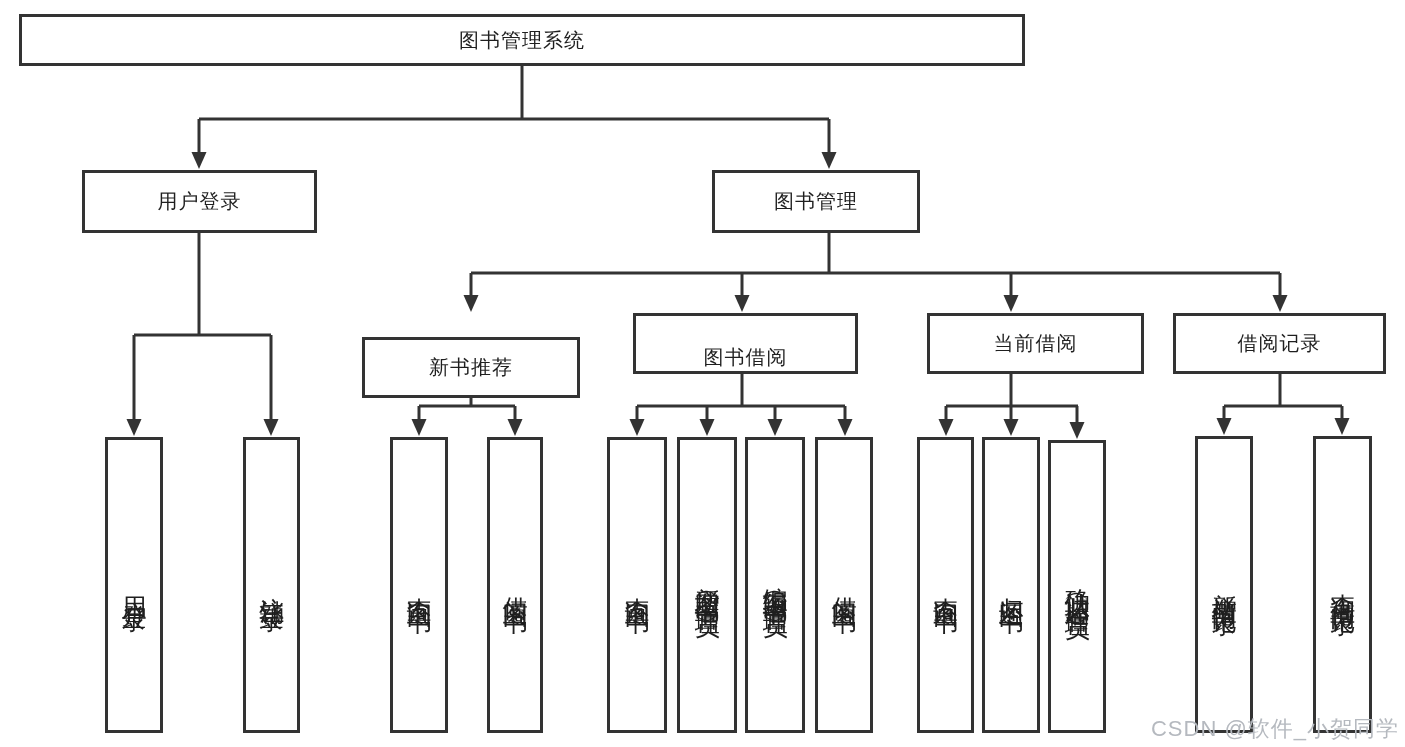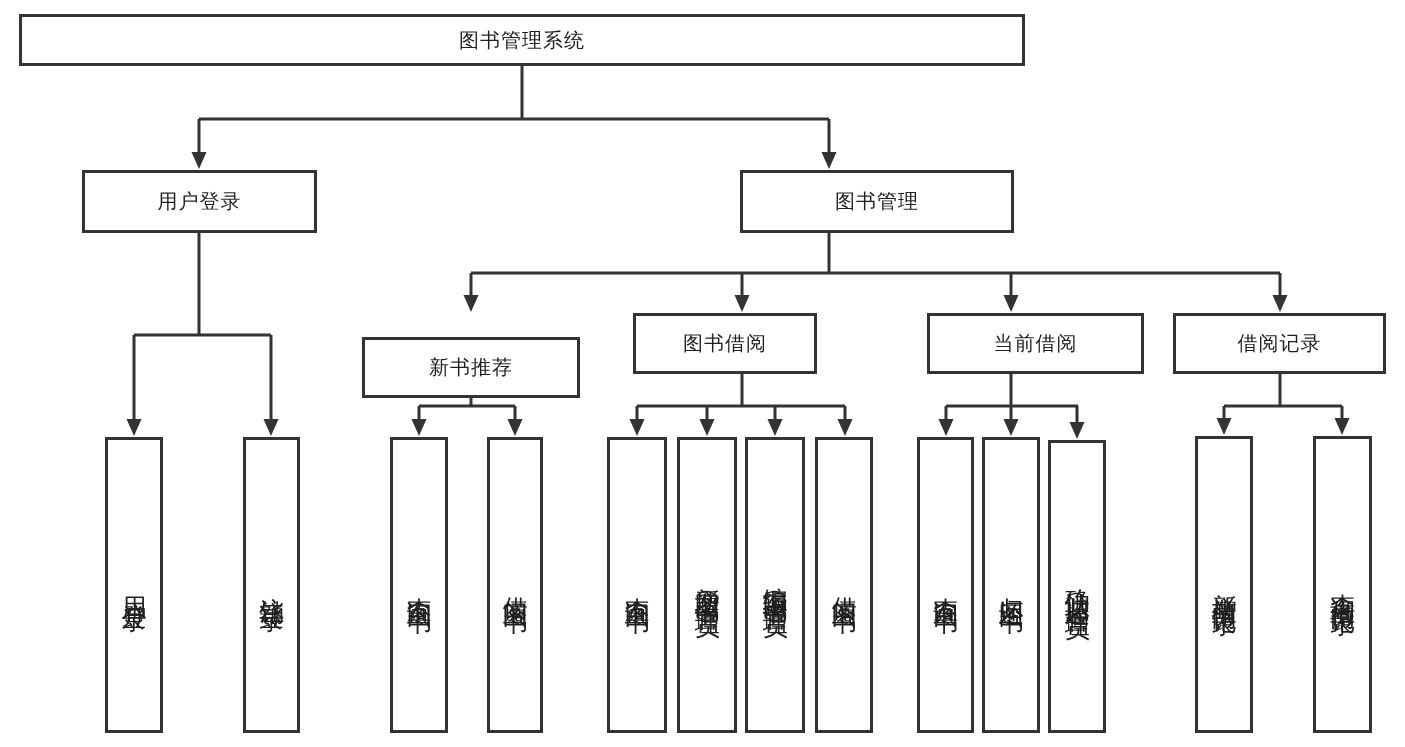--- a/index.html
+++ b/index.html
@@ -99,28 +99,28 @@
     </g>
   </svg>
 
   <div class="node h-node" style="left:19px; top:14px; width:1006px; height:52px;">
     <span>图书管理系统</span>
   </div>
 
   <div class="node h-node" style="left:82px; top:170px; width:235px; height:63px;">
     <span>用户登录</span>
   </div>
-  <div class="node h-node" style="left:712px; top:170px; width:274px; height:63px;margin-left:28px;">
+  <div class="node h-node" style="left:712px; top:170px; width:208px; height:63px;">
     <span>图书管理</span>
   </div>
 
   <div class="node h-node" style="left:362px; top:313px; width:218px; height:61px;margin-top:24px;">
     <span>新书推荐</span>
   </div>
-  <div class="node h-node" style="left:633px; top:313px; width:184px; height:61px;">
+  <div class="node h-node" style="left:633px; top:313px; width:225px; height:61px;align-items:flex-end;">
     <span>图书借阅</span>
   </div>
   <div class="node h-node" style="left:927px; top:313px; width:217px; height:61px;">
     <span>当前借阅</span>
   </div>
   <div class="node h-node" style="left:1173px; top:313px; width:213px; height:61px;">
     <span>借阅记录</span>
   </div>
 
   <div class="node v-node" style="left:105px; top:437px; width:58px; height:296px;">
@@ -160,14 +160,15 @@
     <span class="vtext">确认归还（管理员）</span>
   </div>
 
   <div class="node v-node" style="left:1195px; top:436px; width:58px; height:297px;">
     <span class="vtext">新增借阅记录</span>
   </div>
   <div class="node v-node" style="left:1313px; top:436px; width:59px; height:297px;">
     <span class="vtext">查询借阅记录</span>
   </div>
 
+  <div class="watermark">CSDN @软件_小贺同学</div>
 
 </div>
 
 </body></html>

